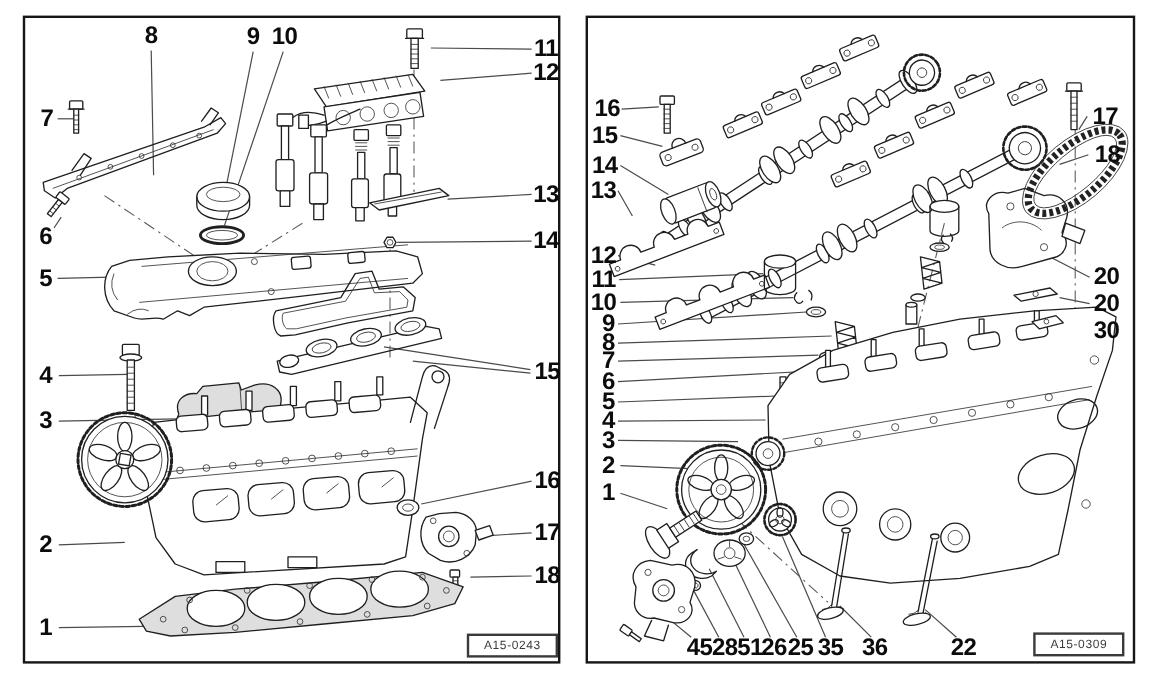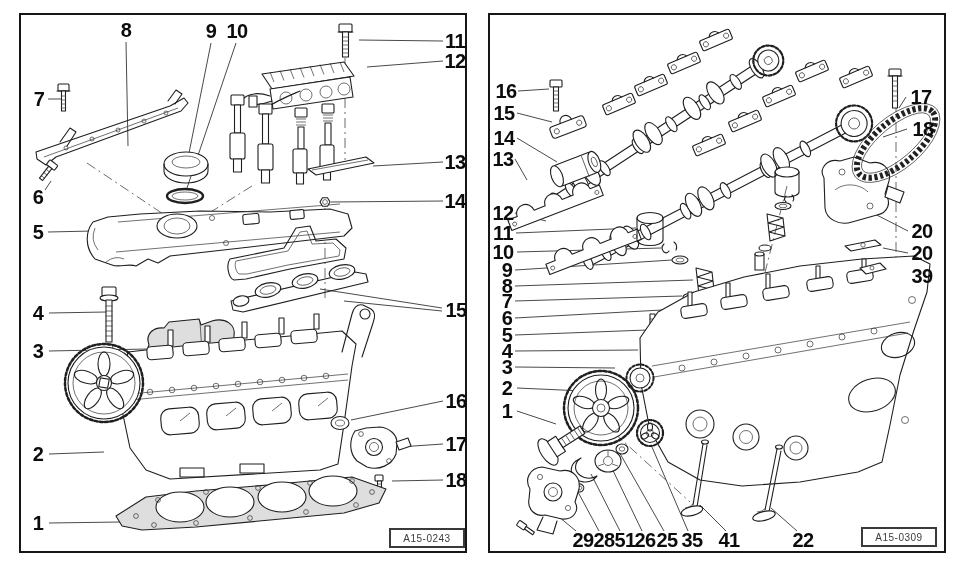--- a/index.html
+++ b/index.html
@@ -632,29 +632,29 @@
   <div class="co" style="left:503px;top:233px">11</div>
   <div class="co" style="left:503px;top:213px">12</div>
   <div class="co" style="left:503px;top:159px">13</div>
   <div class="co" style="left:504px;top:138px">14</div>
   <div class="co" style="left:504px;top:113px">15</div>
   <div class="co" style="left:506px;top:91px">16</div>
   <div class="co" style="left:921px;top:97px">17</div>
   <div class="co" style="left:923px;top:129px">18</div>
   <div class="co" style="left:922px;top:231px">20</div>
   <div class="co" style="left:922px;top:253px">20</div>
-  <div class="co" style="left:922px;top:276px">39</div>
+  <div class="co" style="left:922px;top:276px">30</div>
   <div class="co" style="left:803px;top:540px">22</div>
-  <div class="co" style="left:729px;top:540px">41</div>
+  <div class="co" style="left:729px;top:540px">36</div>
   <div class="co" style="left:692px;top:540px">35</div>
   <div class="co" style="left:667px;top:540px">25</div>
   <div class="co" style="left:645px;top:540px">26</div>
   <div class="co" style="left:625px;top:540px">51</div>
   <div class="co" style="left:604px;top:540px">28</div>
-  <div class="co" style="left:583px;top:540px">29</div>
+  <div class="co" style="left:583px;top:540px">45</div>
 
   <div class="refbox" style="left:389px;top:528px;width:76px;height:20px">
     <span>A15-0243</span>
   </div>
   <div class="refbox" style="left:861px;top:527px;width:76px;height:20px">
     <span>A15-0309</span>
   </div>
 
 </div>
 

